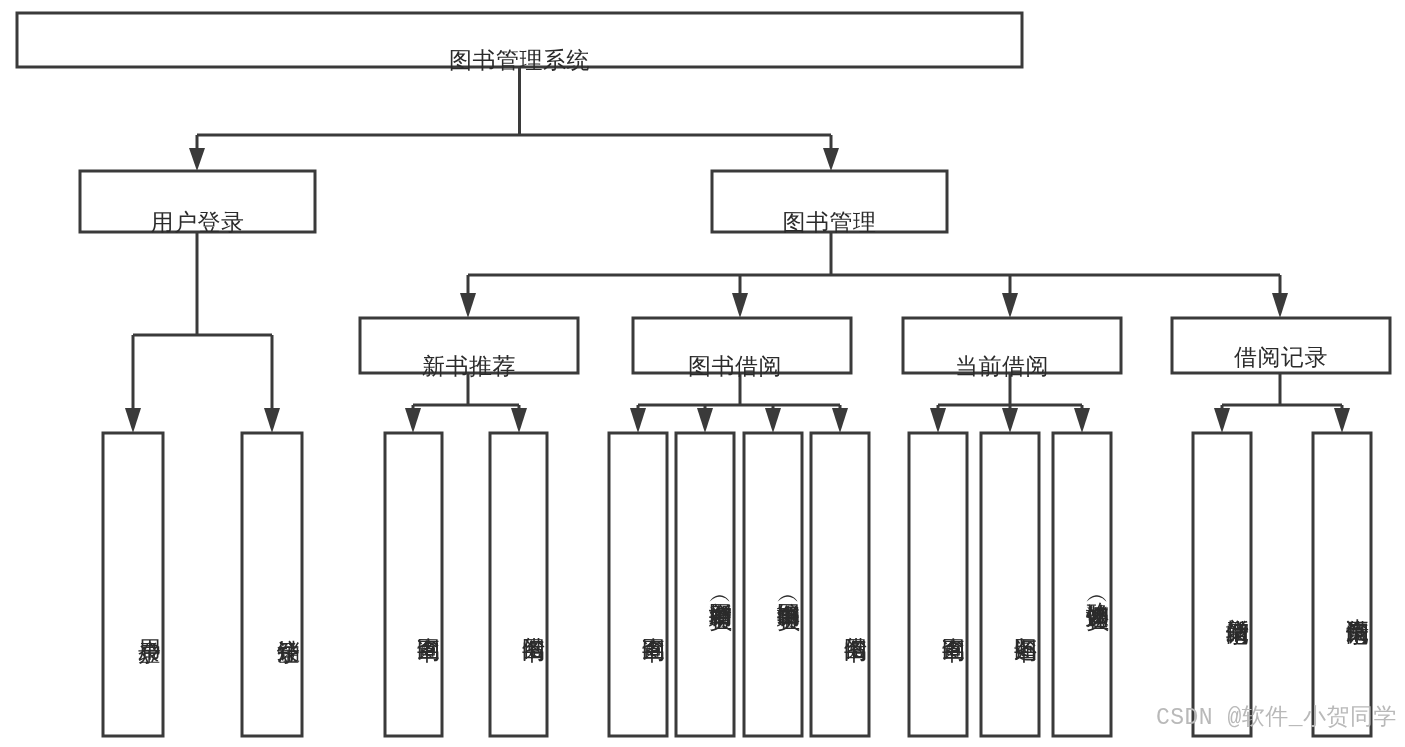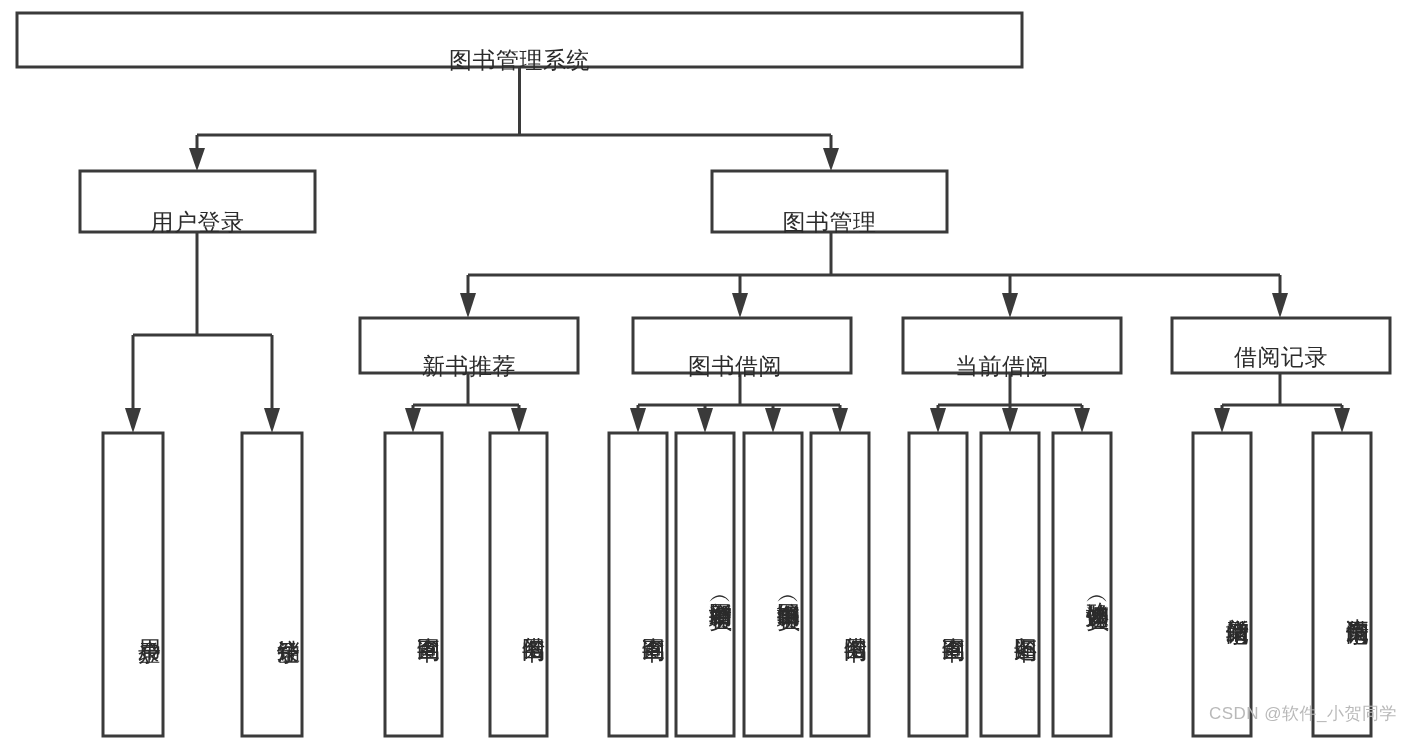--- a/index.html
+++ b/index.html
@@ -64,26 +64,27 @@
     font-size: 23px;
     line-height: 1.16;
     letter-spacing: 1px;
     writing-mode: vertical-rl;
     text-orientation: upright;
     pointer-events: none;
   }
   .watermark {
     position: absolute;
     right: 8px;
-    bottom: 22px;
-    font-size: 17px;
+    bottom: 15px;
+    font-size: 23px;
     color: #b9b9b9;
     letter-spacing: 0.5px;
     white-space: nowrap;
     pointer-events: none;
+    font-family: Liberation Mono, monospace;
   }
 </style>
 </head>
 <body>
 
 <div id="diagram-root">
 
   <svg id="diagram-svg" viewBox="0 0 1405 747" xmlns="http://www.w3.org/2000/svg">
     <defs>
       <marker id="arrow" viewBox="0 0 10 12" refX="5" refY="11.5" markerWidth="10" markerHeight="12" orient="auto-start-reverse" markerUnits="userSpaceOnUse">

